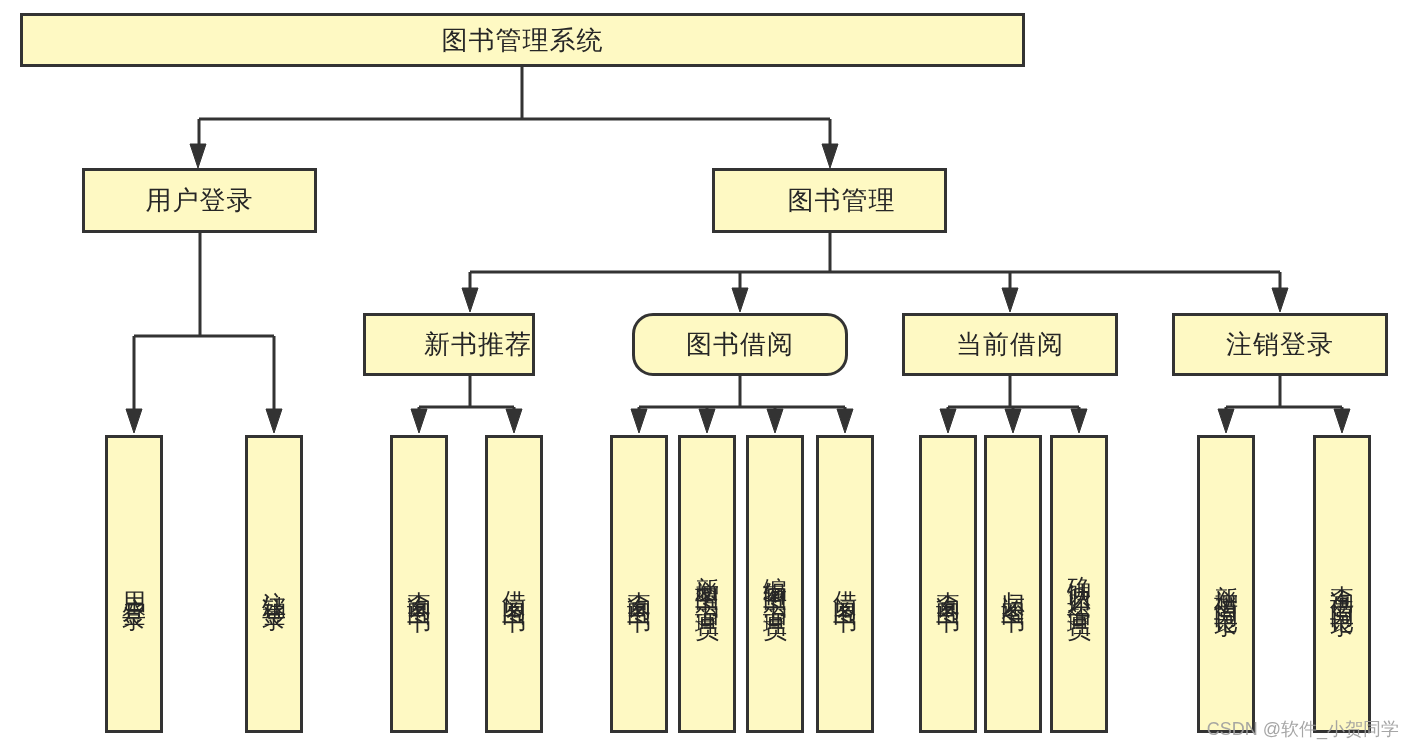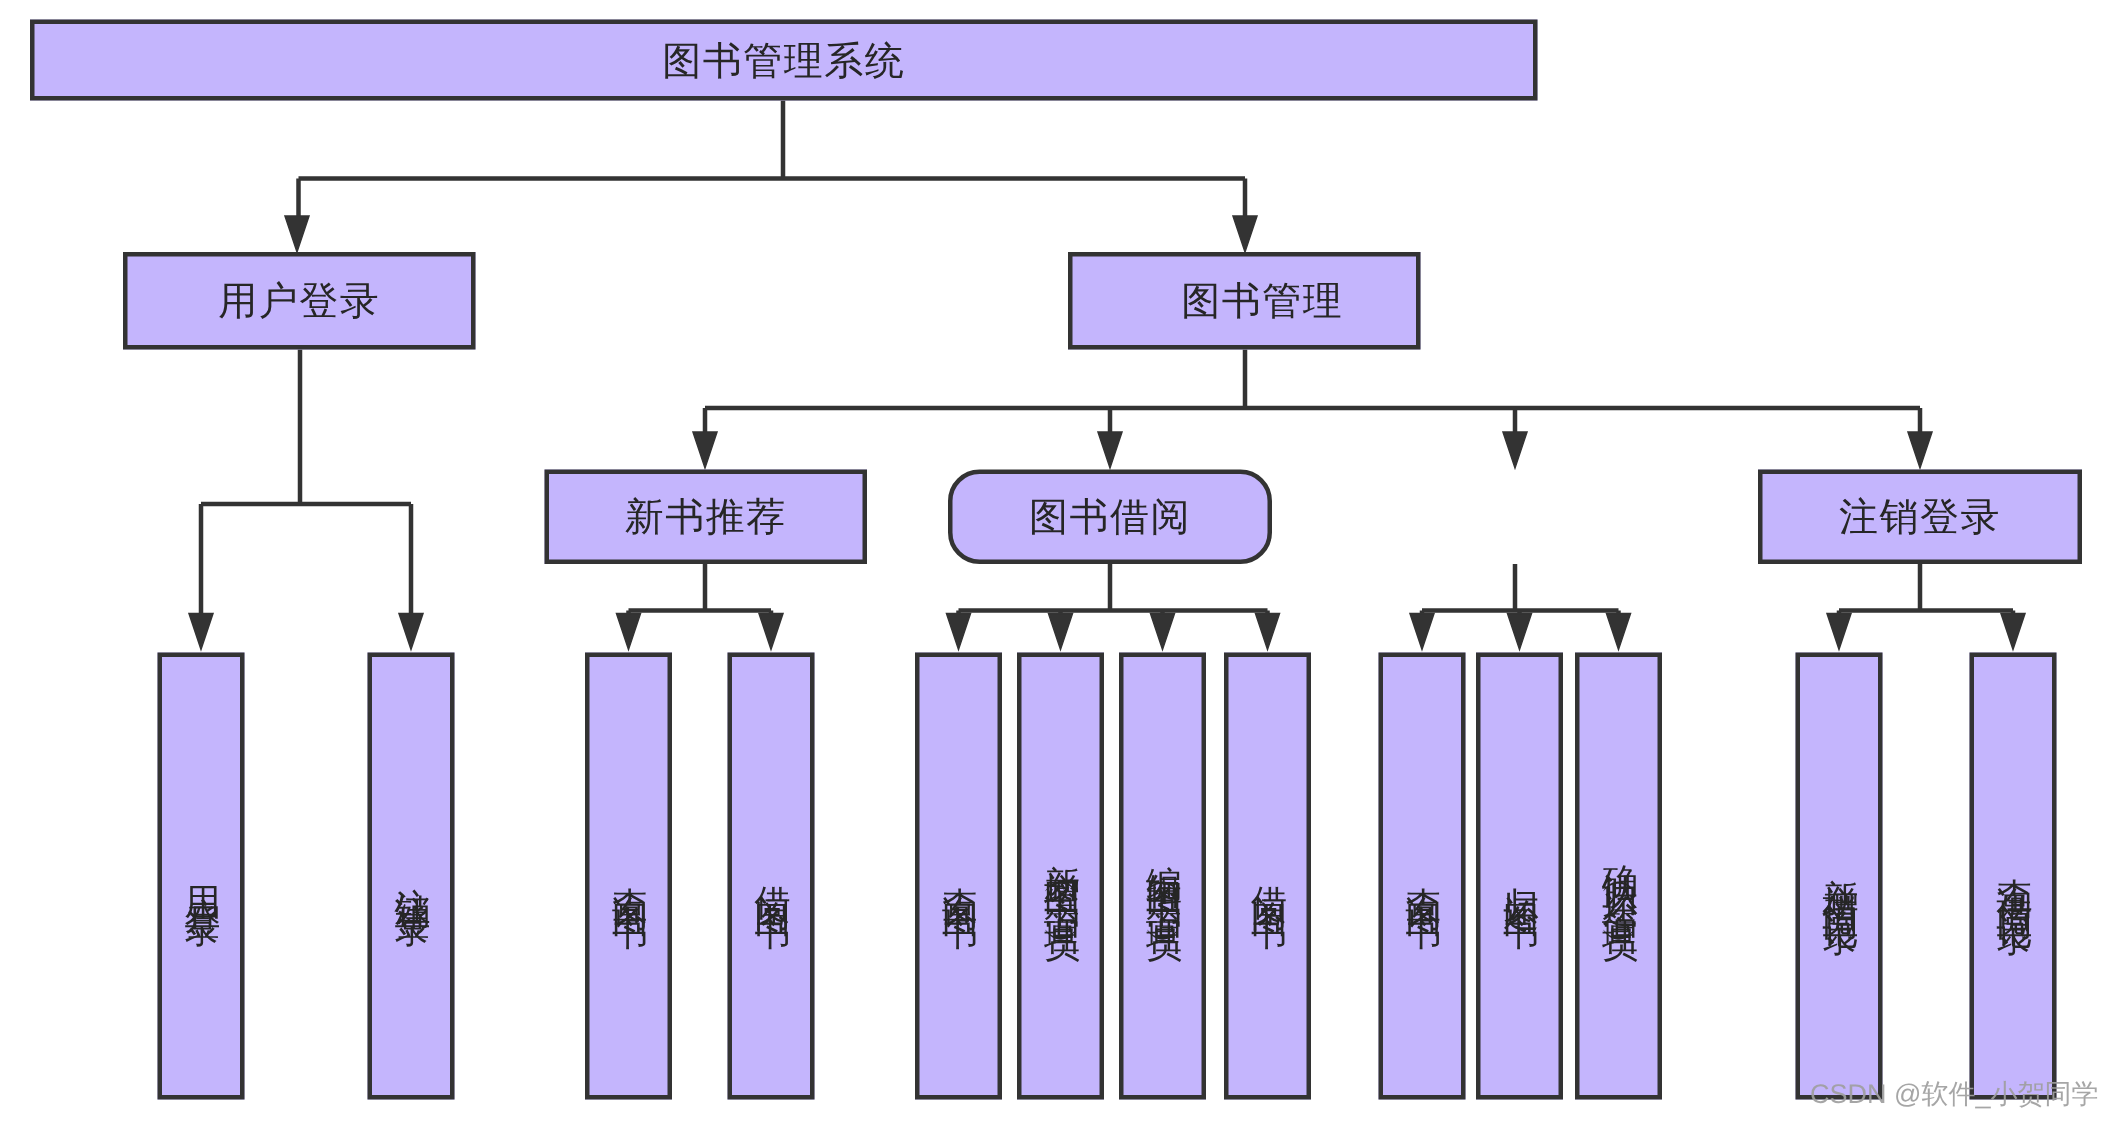--- a/index.html
+++ b/index.html
@@ -13,21 +13,21 @@
   }
   #connector-layer {
     position: absolute;
     left: 0; top: 0;
     width: 1405px; height: 747px;
   }
   .box {
     position: absolute;
     box-sizing: border-box;
     border: 3px solid #333333;
-    background: #c4b5fd;
+    background: #fef9c3;
     display: flex;
     align-items: center;
     justify-content: center;
     color: #262626;
   }
   .h-label {
     font-size: 26px;
     letter-spacing: 1px;
     white-space: nowrap;
     color: #262626;
@@ -105,25 +105,28 @@
     <span class="h-label">图书管理系统</span>
   </div>
 
   <div class="box" style="left:82px; top:168px; width:235px; height:65px;">
     <span class="h-label">用户登录</span>
   </div>
   <div class="box" style="left:712px; top:168px; width:235px; height:65px;padding-left:24px;">
     <span class="h-label">图书管理</span>
   </div>
 
-  <div class="box" style="left:363px; top:313px; width:215px; height:63px;">
+  <div class="box" style="left:363px; top:313px; width:172px; height:63px;justify-content:flex-end;">
     <span class="h-label">新书推荐</span>
   </div>
   <div class="box" style="left:632px; top:313px; width:216px; height:63px;border-radius:21px;">
     <span class="h-label">图书借阅</span>
+  </div>
+  <div class="box" style="left:902px; top:313px; width:216px; height:63px;">
+    <span class="h-label">当前借阅</span>
   </div>
   <div class="box" style="left:1172px; top:313px; width:216px; height:63px;">
     <span class="h-label">注销登录</span>
   </div>
 
   <div class="box" style="left:105px; top:435px; width:58px; height:298px;">
     <span class="v-label">用户登录</span>
   </div>
   <div class="box" style="left:245px; top:435px; width:58px; height:298px;">
     <span class="v-label">注销登录</span>

